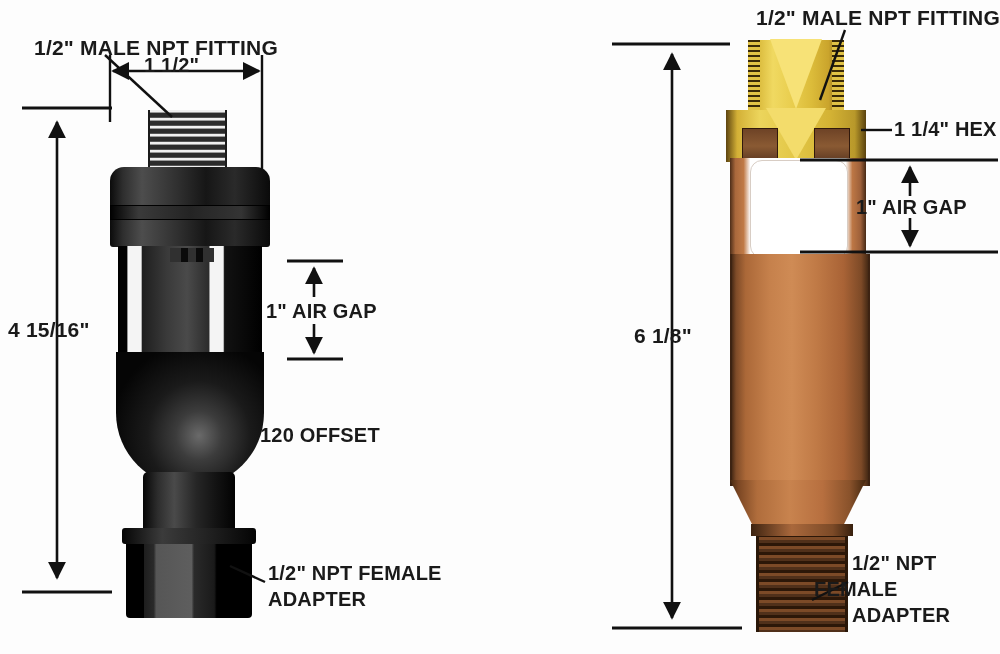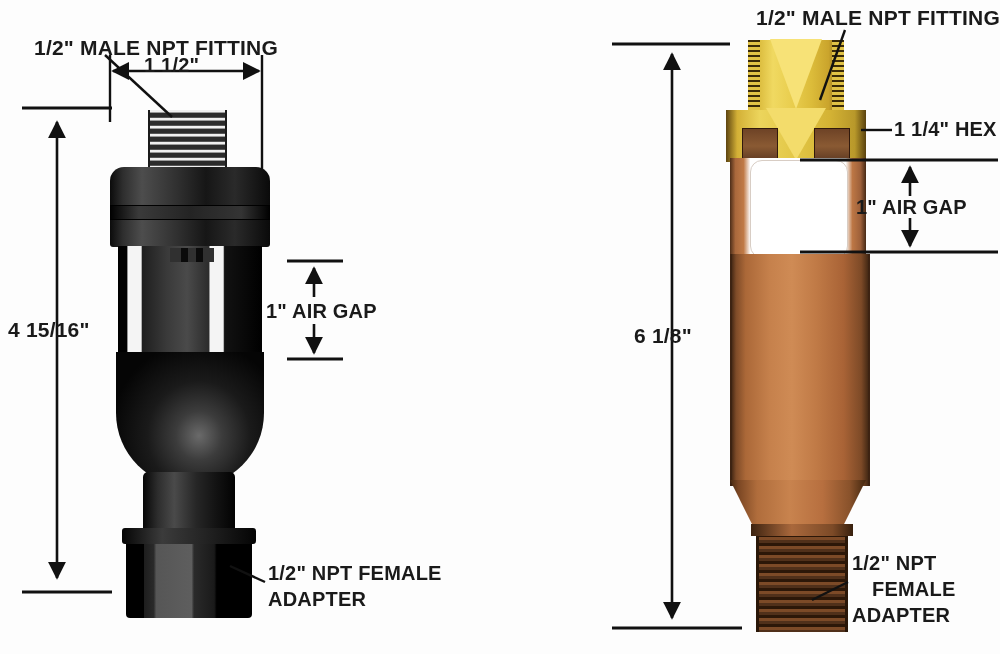--- a/index.html
+++ b/index.html
@@ -315,29 +315,30 @@
   </svg>
 
   <div class="lbl lbl-22" style="left:34px; top:36px;">1/2" MALE NPT FITTING</div>
 
   <div class="lbl lbl-20" style="left:144px; top:54px;">1 1/2"</div>
 
   <div class="lbl lbl-22" style="left:8px; top:318px;">4 15/16"</div>
 
   <div class="lbl lbl-20" style="left:266px; top:300px;">1" AIR GAP</div>
 
+  <div class="lbl lbl-20" style="left:260px; top:424px;">120 OFFSET</div>
 
   <div class="lbl lbl-20" style="left:268px; top:562px;">1/2" NPT FEMALE</div>
   <div class="lbl lbl-20" style="left:268px; top:588px;">ADAPTER</div>
 
   <div class="lbl lbl-22" style="left:756px; top:6px;">1/2" MALE NPT FITTING</div>
 
   <div class="lbl lbl-20" style="left:894px; top:118px;">1 1/4" HEX</div>
 
   <div class="lbl lbl-20" style="left:856px; top:196px;">1" AIR GAP</div>
 
   <div class="lbl lbl-22" style="left:634px; top:324px;">6 1/8"</div>
 
   <div class="lbl lbl-20" style="left:852px; top:552px;">1/2" NPT</div>
-  <div class="lbl lbl-20" style="left:872px; top:578px;">FEMALE</div>
+  <div class="lbl lbl-20" style="left:814px; top:578px;">FEMALE</div>
   <div class="lbl lbl-20" style="left:852px; top:604px;">ADAPTER</div>
 
 </div>
 
 </body></html>

